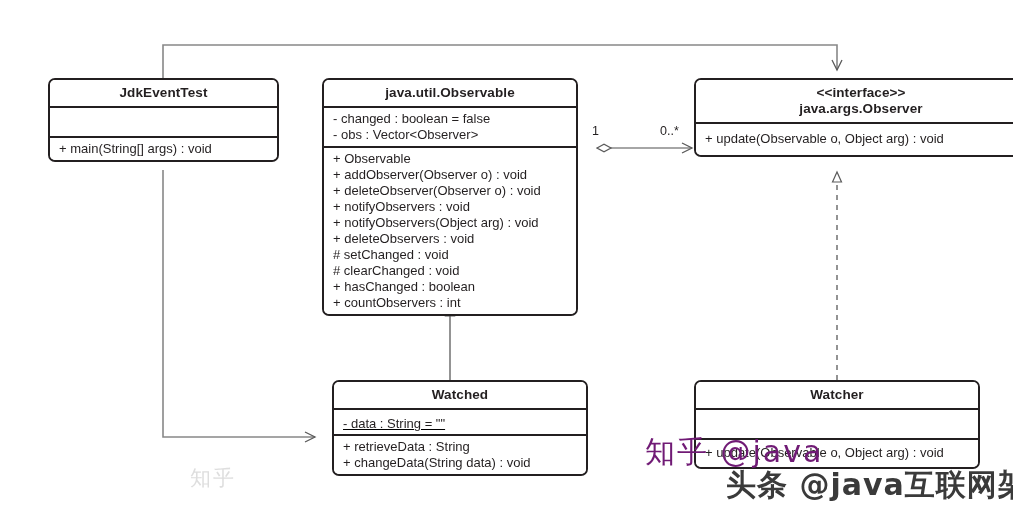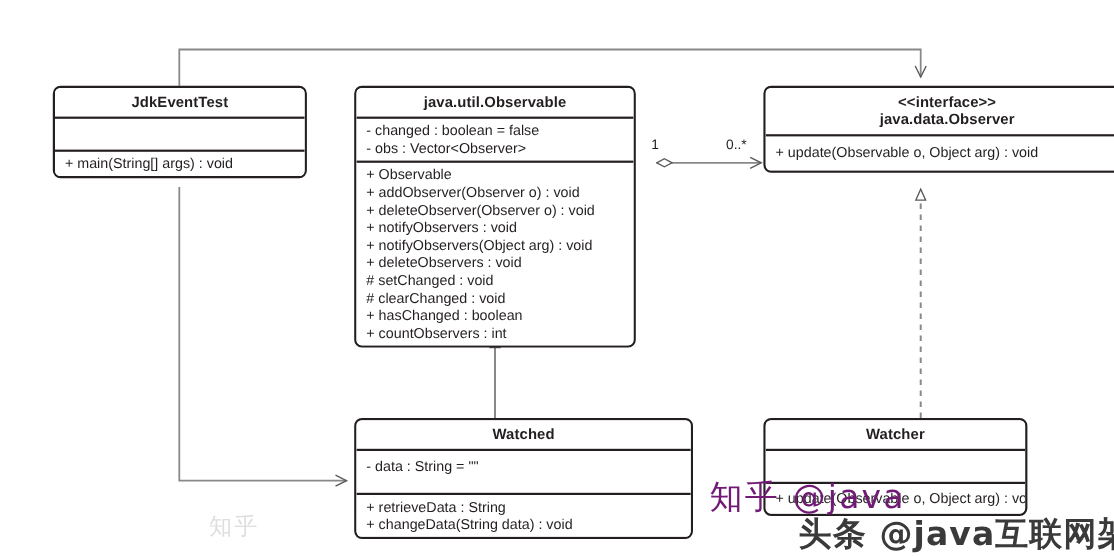--- a/index.html
+++ b/index.html
@@ -170,39 +170,39 @@
       <div class="member"># setChanged : void</div>
       <div class="member"># clearChanged : void</div>
       <div class="member">+ hasChanged : boolean</div>
       <div class="member">+ countObservers : int</div>
     </div>
   </div>
 
   <div class="uml-class" style="left:694px; top:78px; width:334px;">
     <div class="compartment cls-title">
       <span class="cls-stereotype">&lt;&lt;interface&gt;&gt;</span>
-      <span>java.data.Observer</span>
+      <span>java.args.Observer</span>
     </div>
     <div class="compartment divider pad-v" style="padding-top:7px; padding-bottom:8px;">
       <div class="member">+ update(Observable o, Object arg) : void</div>
     </div>
   </div>
 
-  <div class="uml-class" style="left:322px; top:380px; width:308px;">
+  <div class="uml-class" style="left:332px; top:380px; width:256px;">
     <div class="compartment cls-title">Watched</div>
-    <div class="compartment divider pad-v" style="padding-top:6px; padding-bottom:16px;">
+    <div class="compartment divider pad-v" style="padding-top:6px; padding-bottom:2px;text-decoration:underline;">
       <div class="member">- data : String = ""</div>
     </div>
     <div class="compartment divider pad-v">
       <div class="member">+ retrieveData : String</div>
       <div class="member">+ changeData(String data) : void</div>
     </div>
   </div>
 
-  <div class="uml-class" style="left:694px; top:380px; width:240px;">
+  <div class="uml-class" style="left:694px; top:380px; width:286px;">
     <div class="compartment cls-title">Watcher</div>
     <div class="compartment divider empty-comp"></div>
     <div class="compartment divider pad-v" style="padding-top:5px; padding-bottom:6px;">
       <div class="member">+ update(Observable o, Object arg) : void</div>
     </div>
   </div>
 
   <div class="watermark-faint" style="left:645px; top:432px;">知乎 @java</div>
   <div class="watermark-faint small" style="left:190px; top:440px;">知乎</div>
   <div class="watermark-main" style="left:726px; top:465px;">头条 @java互联网架构</div>

